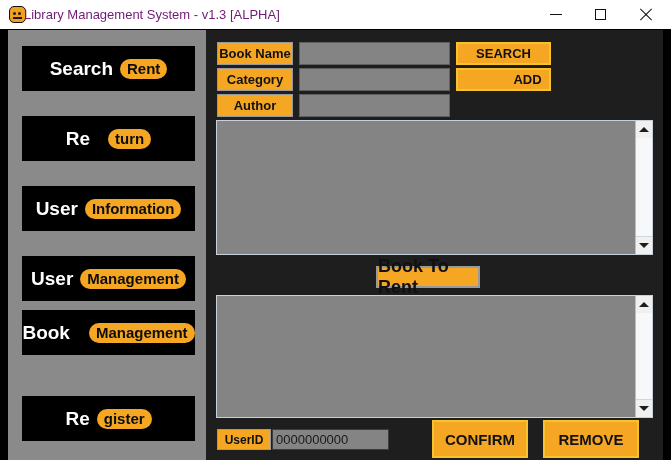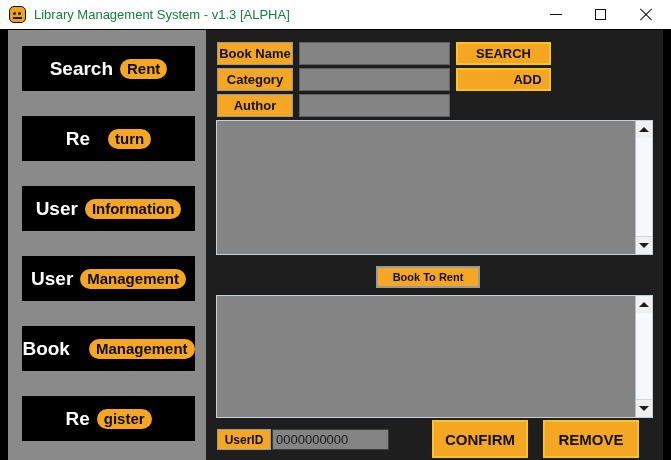--- a/index.html
+++ b/index.html
@@ -49,25 +49,25 @@
   .title-icon .eye.l { left: 3px; }
   .title-icon .eye.r { left: 8px; }
   .title-icon .mouth {
     position: absolute;
     left: 3px; top: 10px;
     width: 9px; height: 2px;
     background: #1a1a1a;
   }
   .title-text {
     position: absolute;
-    left: 34px; top: 0;
+    left: 24px; top: 0;
     height: 29px;
     line-height: 29px;
     font-size: 13px;
-    color: #15803d;
+    color: #701a75;
     white-space: nowrap;
   }
   .win-btn {
     position: absolute;
     top: 0;
     width: 45px; height: 29px;
     display: flex;
     align-items: center;
     justify-content: center;
     cursor: pointer;
@@ -249,21 +249,21 @@
     background: #f6f8fa;
   }
 
   
   .midbtn {
     position: absolute;
     background: #f5a623;
     border: 2px solid #9a9a9a;
     box-sizing: border-box;
     color: #111111;
-    font-size: 11px;
+    font-size: 18px;
     font-weight: bold;
     display: flex;
     align-items: center;
     justify-content: center;
     cursor: pointer;
   }
 
   
   .botlabel {
     position: absolute;
@@ -348,21 +348,21 @@
       <div class="side-btn" style="top:156px;">
         <span class="plain">User</span>
         <span class="hl">Information</span>
       </div>
 
       <div class="side-btn" style="top:226px;">
         <span class="plain">User</span>
         <span class="hl">Management</span>
       </div>
 
-      <div class="side-btn" style="top:296px;gap:12px;">
+      <div class="side-btn" style="top:280px;gap:12px;">
         <span class="plain">Book</span>
         <span class="hl">Management</span>
       </div>
 
       <div class="side-btn" style="top:366px;">
         <span class="plain">Re</span>
         <span class="hl">gister</span>
       </div>
 
     </div>

